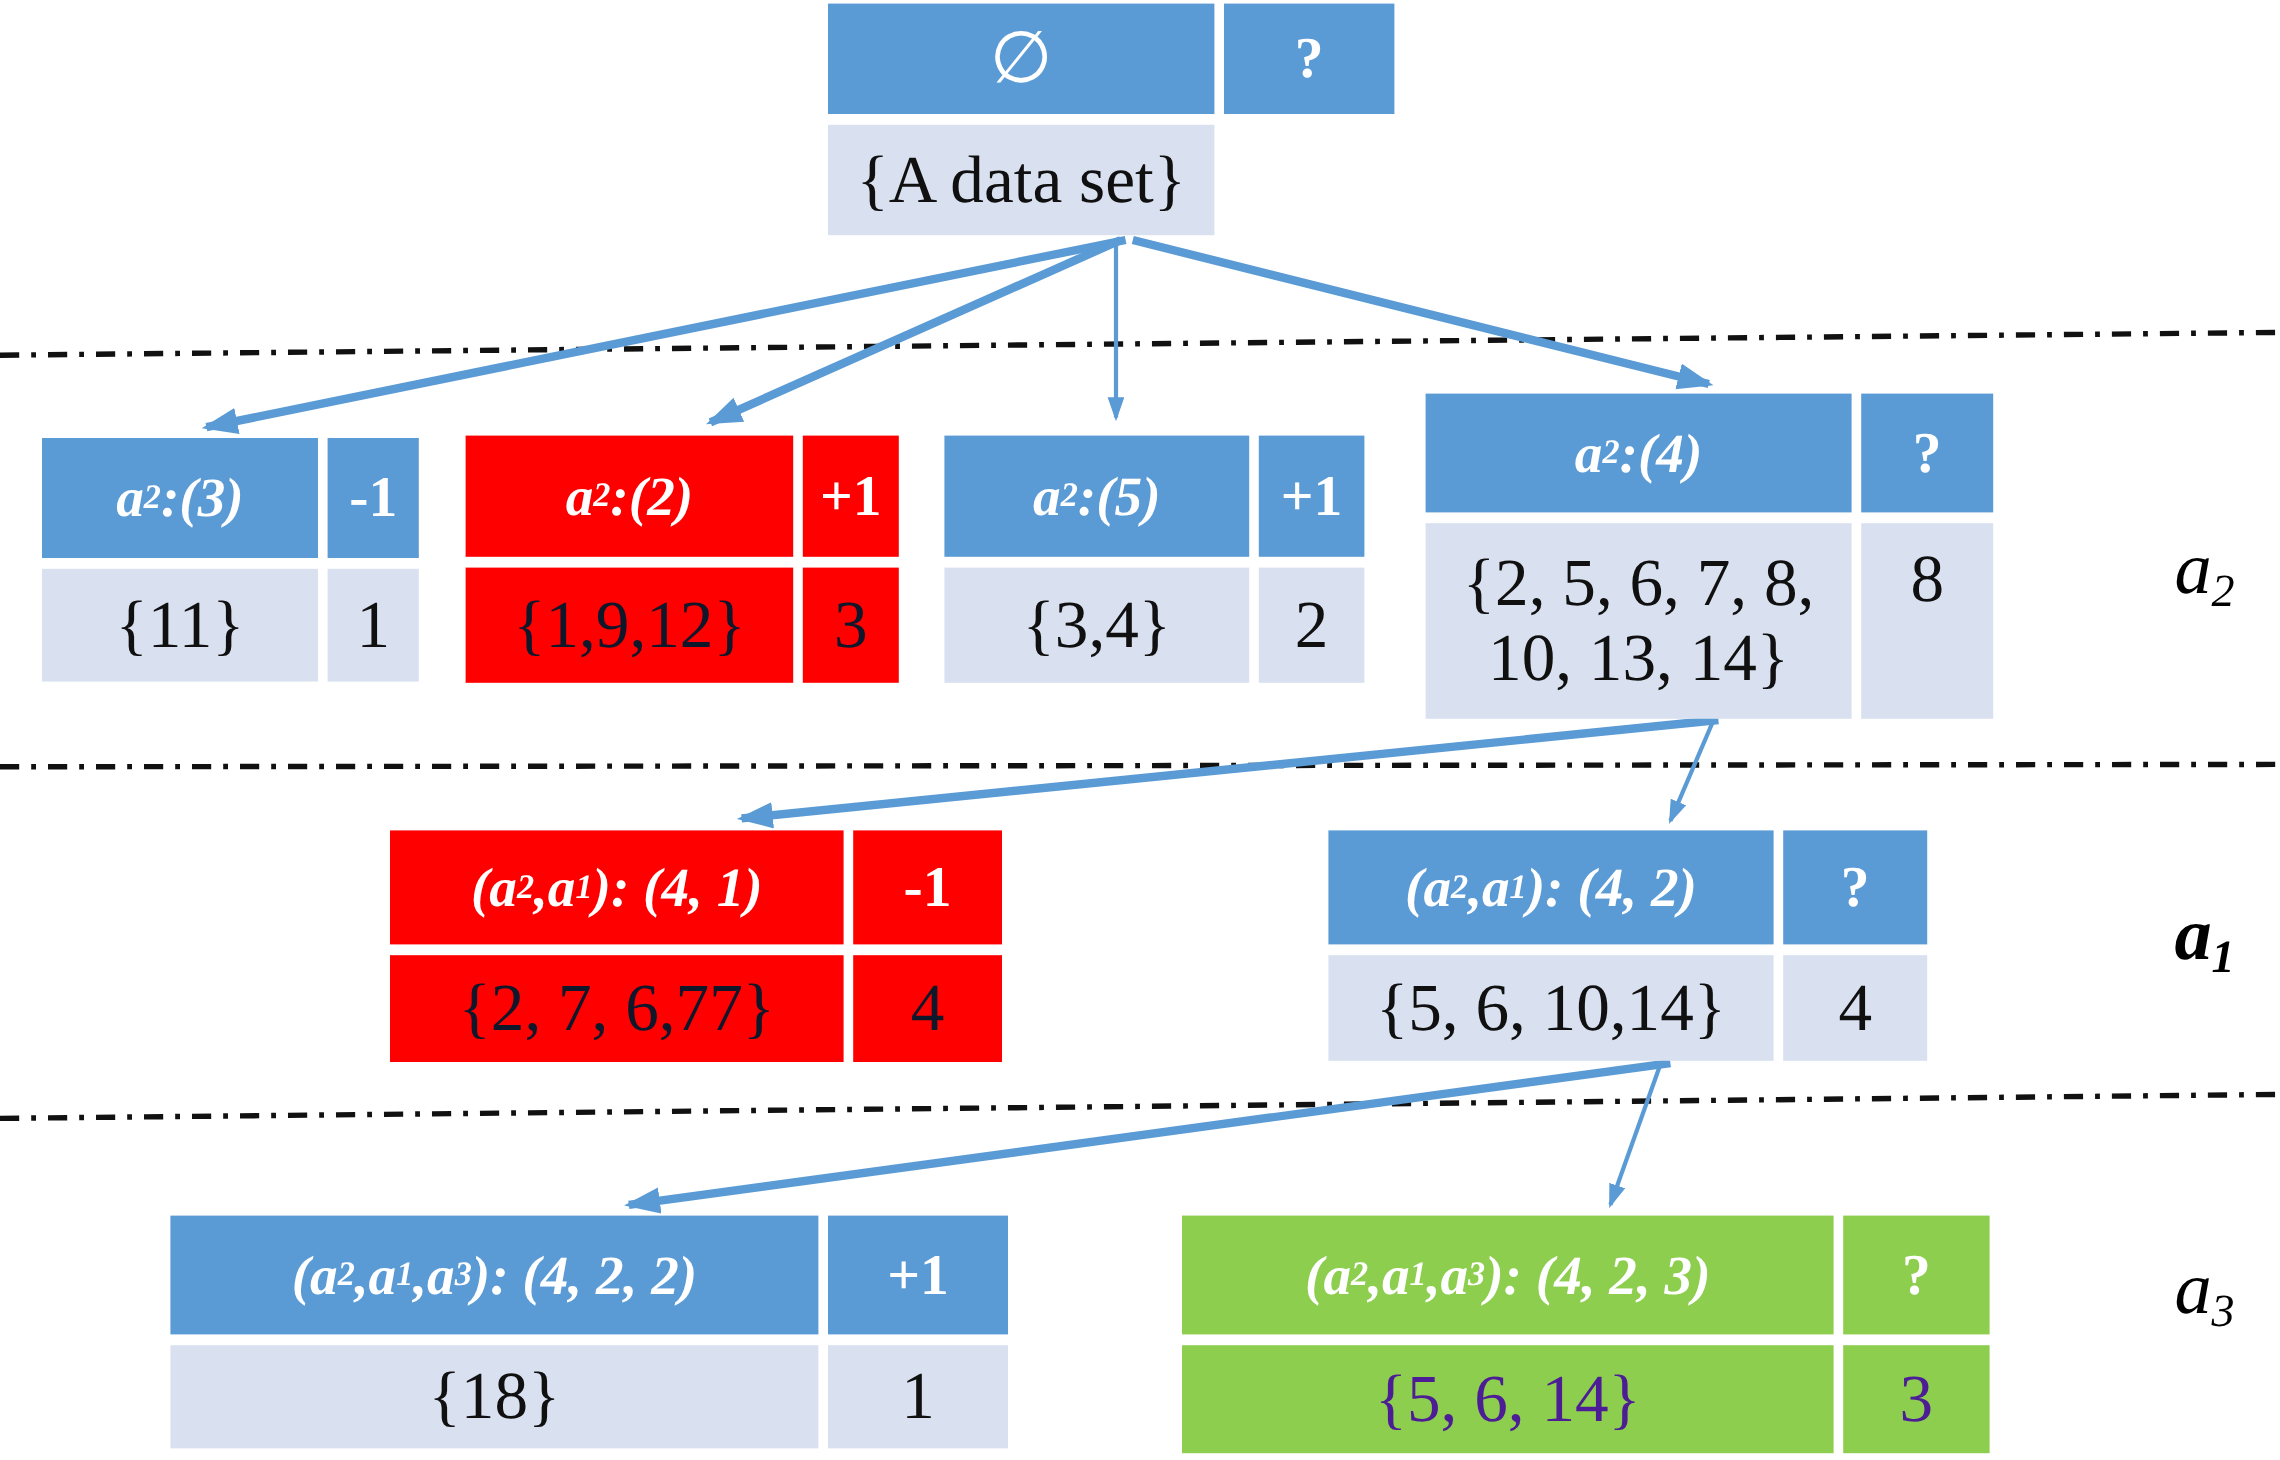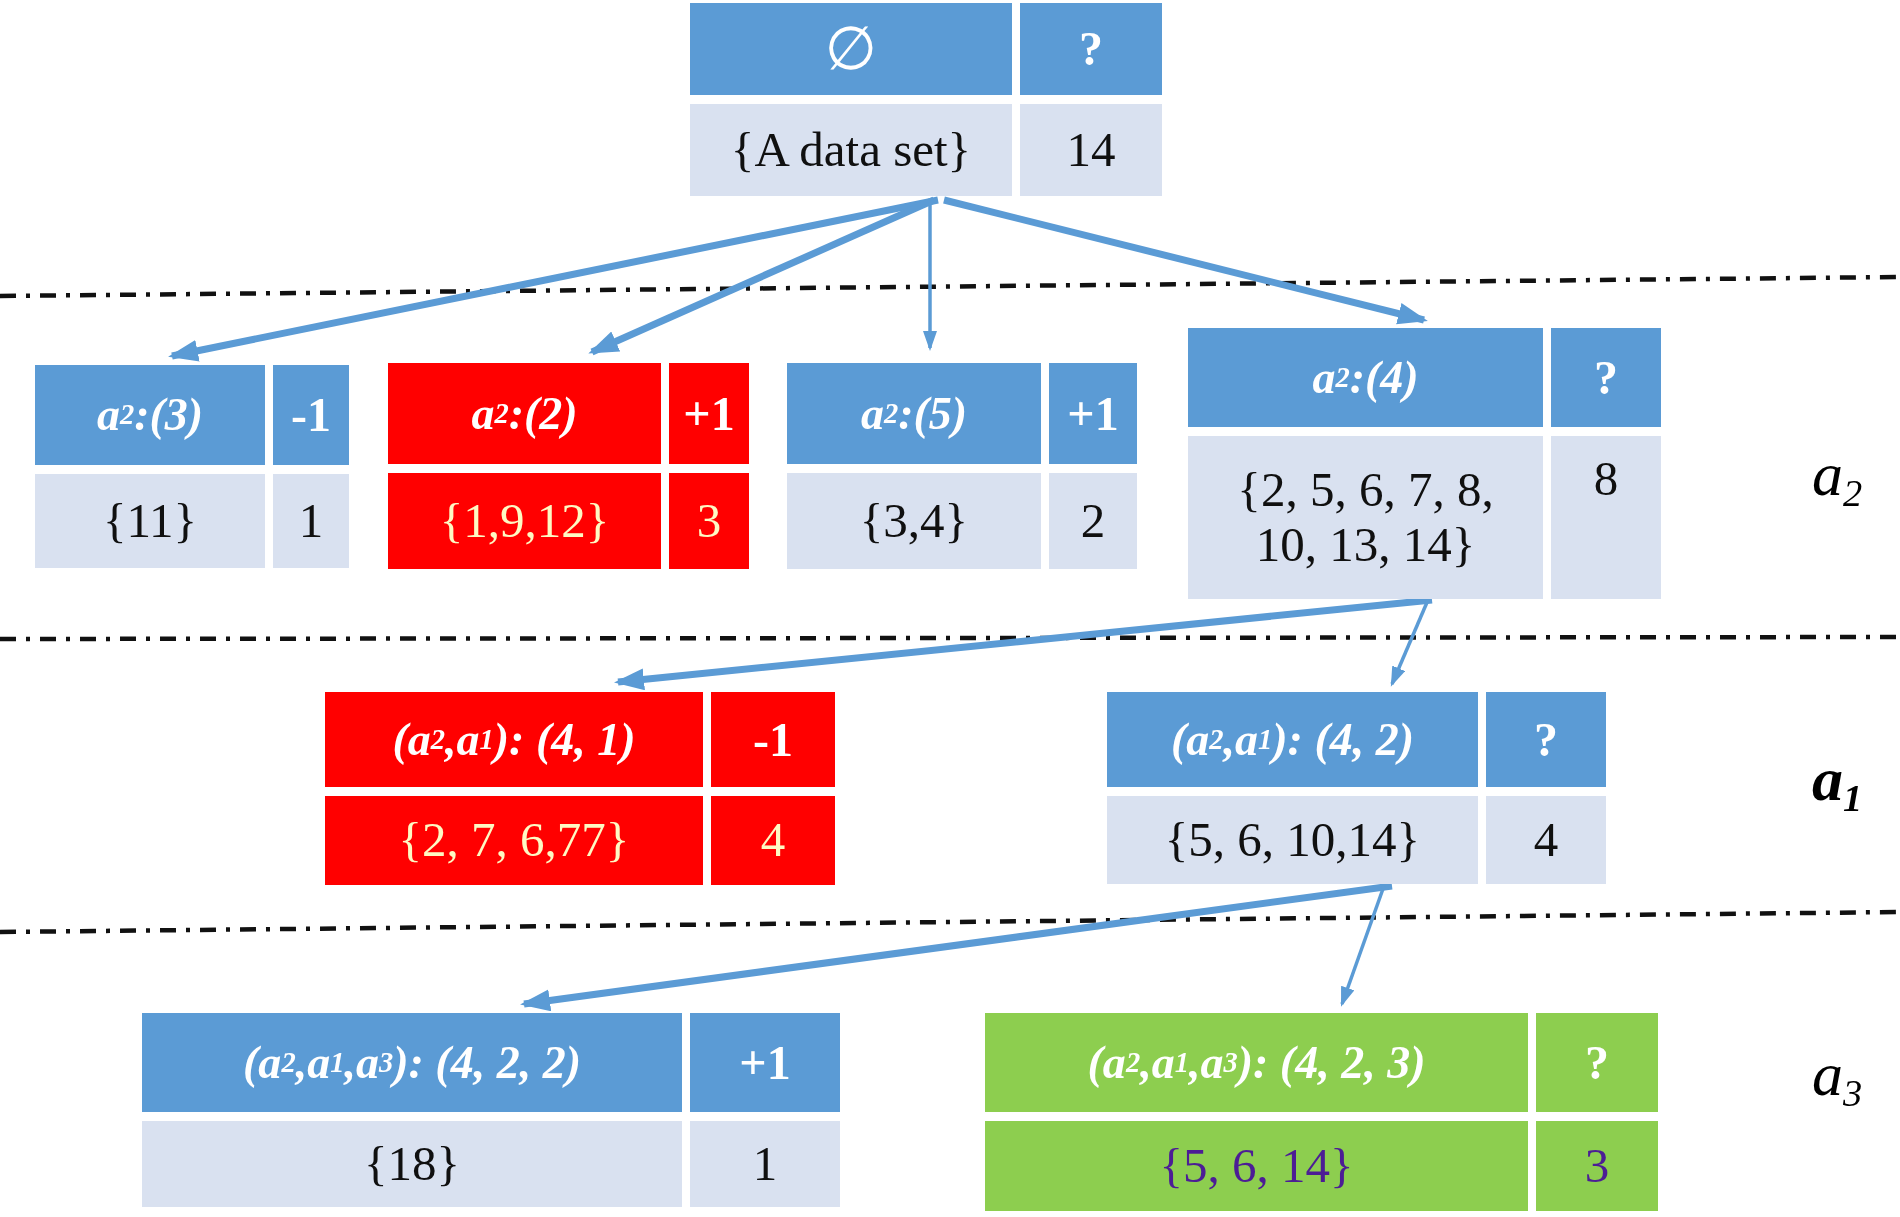--- a/index.html
+++ b/index.html
@@ -17,25 +17,25 @@
     font-family:"Liberation Serif","DejaVu Serif",serif;
   }
   #edges{position:absolute;left:0;top:0;z-index:0;}
   .node{position:absolute;display:grid;gap:9px 8px;z-index:1;}
   .node .cell{
     display:flex;align-items:center;justify-content:center;
     text-align:center;line-height:1.12;
   }
   .node .hdr{color:#fff;font-style:italic;font-weight:600;font-size:46px;}
   .node .flag{color:#fff;font-style:normal;font-weight:700;font-size:48px;}
-  .node .set,.node .count{font-size:49px;color:#101010;white-space:pre-line;}
+  .node .set,.node .count{font-size:56px;color:#101010;white-space:pre-line;}
   .node.blue .hdr,.node.blue .flag{background:var(--blue);}
   .node.blue .set,.node.blue .count{background:var(--light);}
   .node.red .hdr,.node.red .flag{background:var(--red);}
-  .node.red .set,.node.red .count{background:var(--red);color:#fef9c3;}
+  .node.red .set,.node.red .count{background:var(--red);color:#0f172a;}
   .node.green .hdr,.node.green .flag{background:var(--green);}
   .node.green .set,.node.green .count{background:var(--green);color:#4c1d95;}
   .hdr.symbol{
     font-style:normal;font-weight:400;font-size:60px;
     font-family:"DejaVu Sans","Liberation Sans",sans-serif;
   }
   sub{font-size:0.62em;vertical-align:-0.28em;line-height:0;}
   .level-label{
     position:absolute;z-index:1;color:#000;
     font-style:italic;font-size:62px;line-height:1;
@@ -67,21 +67,20 @@
   <line x1="1428" y1="600" x2="1392" y2="684" style="stroke:var(--arrow,#5B9BD5)" stroke-width="3.5" marker-end="url(#ah-small)"></line>
 
   <line x1="1392" y1="886" x2="524" y2="1004" style="stroke:var(--arrow,#5B9BD5)" stroke-width="7" marker-end="url(#ah-big)"></line>
   <line x1="1384" y1="886" x2="1342" y2="1004" style="stroke:var(--arrow,#5B9BD5)" stroke-width="3.5" marker-end="url(#ah-small)"></line>
 </svg>
 
 <div class="node blue" style="left:690px;top:3px;grid-template-columns:322px 142px;grid-template-rows:92px 92px;">
   <div class="cell hdr symbol">∅</div>
   <div class="cell flag">?</div>
   <div class="cell set">{A data set}</div>
-  <div class="cell count">14</div>
 </div>
 
 <div class="node blue" style="left:35px;top:365px;grid-template-columns:230px 76px;grid-template-rows:100px 94px;">
   <div class="cell hdr">a<sub>2</sub>:(3)</div>
   <div class="cell flag">-1</div>
   <div class="cell set">{11}</div>
   <div class="cell count">1</div>
 </div>
 
 <div class="node red" style="left:388px;top:363px;grid-template-columns:273px 80px;grid-template-rows:101px 96px;">

